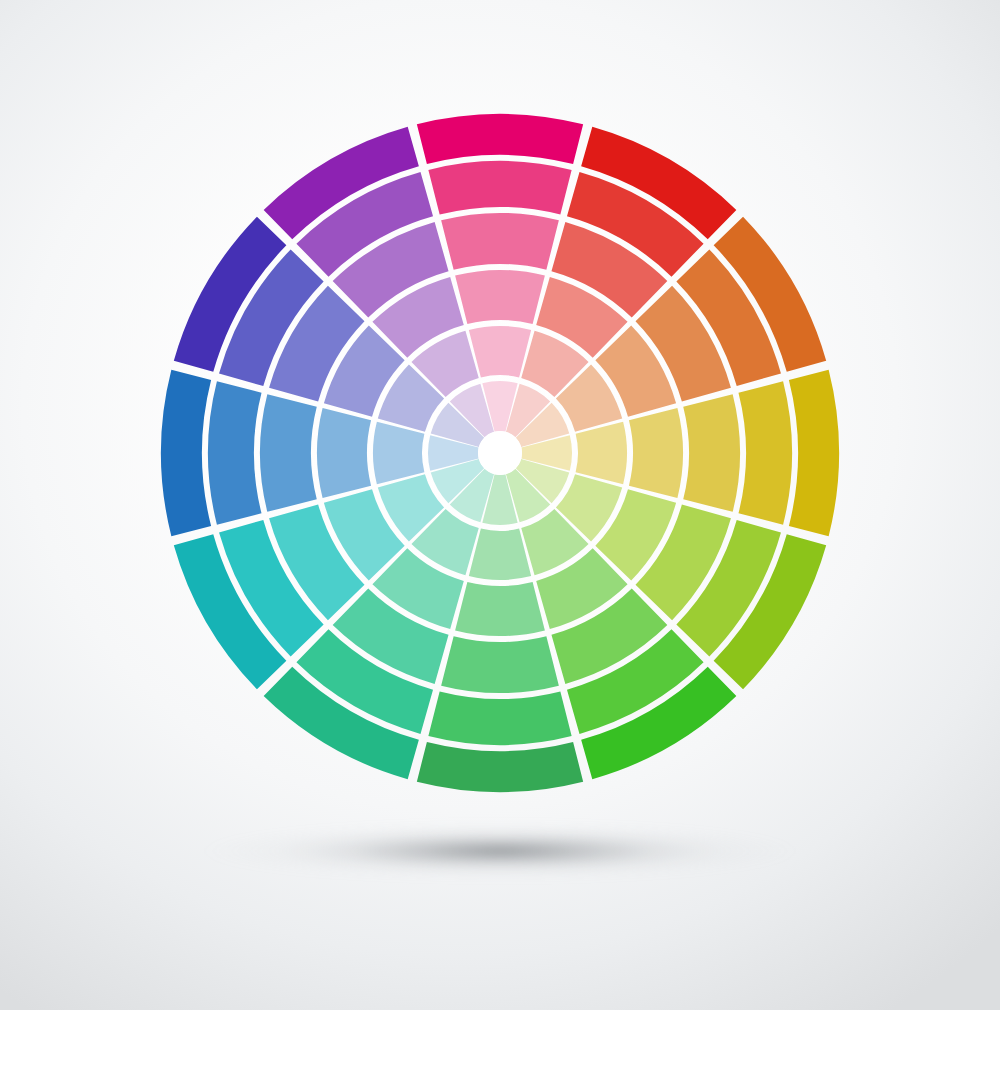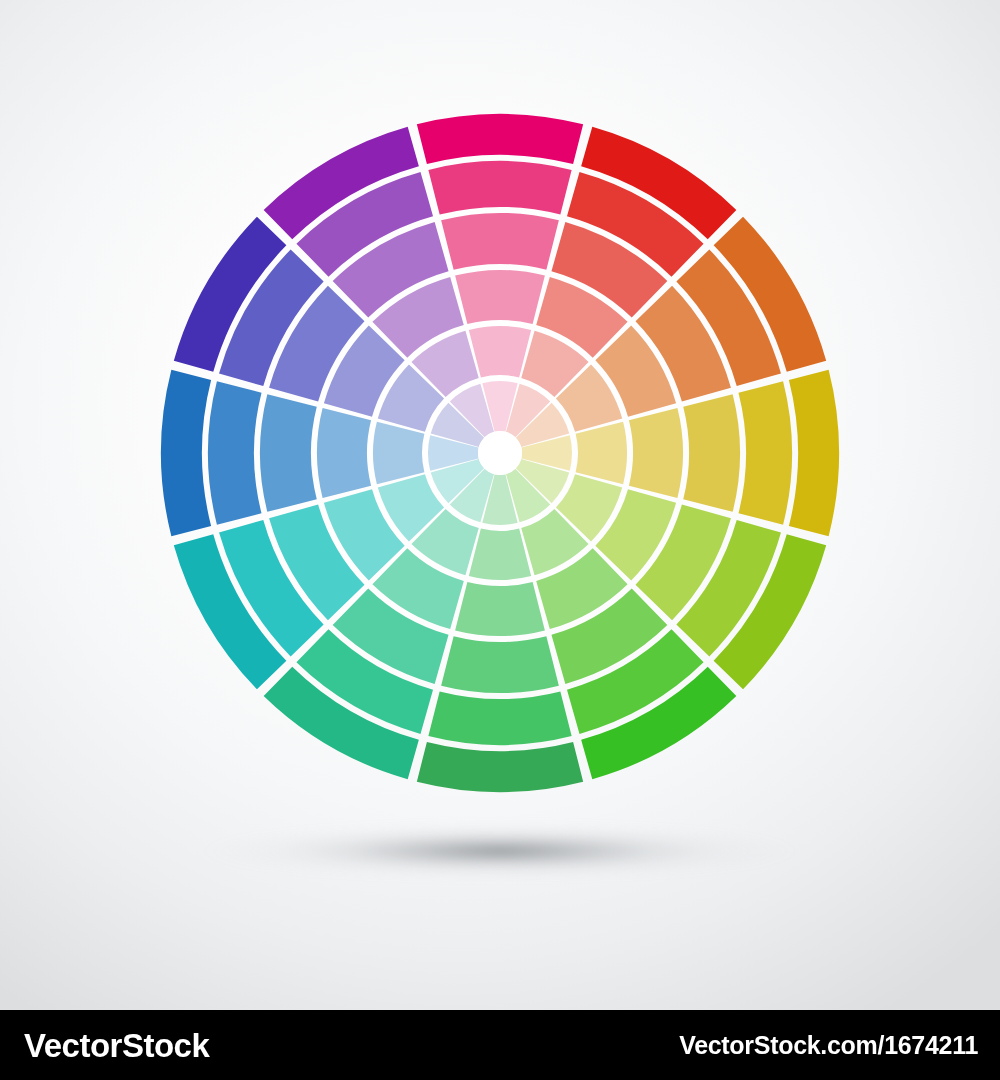--- a/index.html
+++ b/index.html
@@ -175,18 +175,14 @@
           <path d="M 411.46 361.95 A 127 127 0 0 1 465.42 330.80 L 478.76 377.95 A 78 78 0 0 0 445.62 397.08 Z" fill="#d0b2e0"></path>
           <path d="M 372.42 321.81 A 183 183 0 0 1 450.17 276.91 L 463.79 325.03 A 133 133 0 0 0 407.28 357.65 Z" fill="#be93d6"></path>
           <path d="M 332.68 280.94 A 240 240 0 0 1 434.65 222.07 L 448.54 271.14 A 189 189 0 0 0 368.24 317.50 Z" fill="#ab72cb"></path>
           <path d="M 296.43 243.66 A 292 292 0 0 1 420.49 172.03 L 433.02 216.29 A 246 246 0 0 0 328.50 276.64 Z" fill="#9b52c1"></path>
           <path d="M 263.66 209.97 A 339 339 0 0 1 407.70 126.81 L 418.86 166.26 A 298 298 0 0 0 292.24 239.36 Z" fill="#8d22b2"></path>
         </g>
       <circle id="hub" cx="500" cy="453" r="22" fill="#ffffff"></circle>
     </svg>
   </div>
 
-  <div id="footer">
-    <div id="brand">VectorStock</div>
-    <div id="url">VectorStock.com/1674211</div>
-  </div>
 
 </div>
 
 </body></html>

